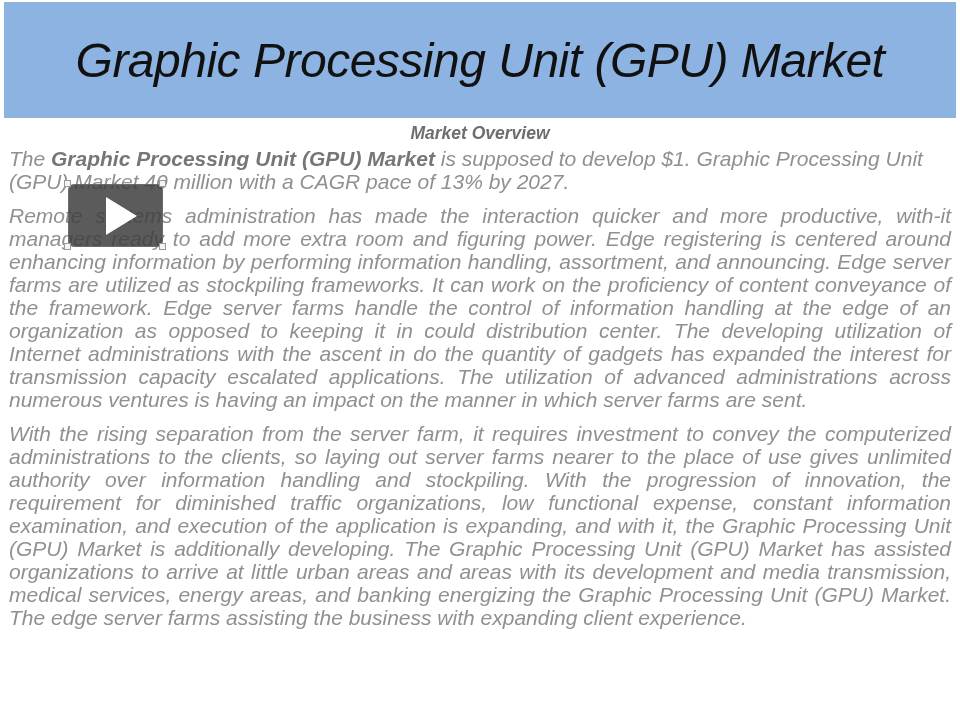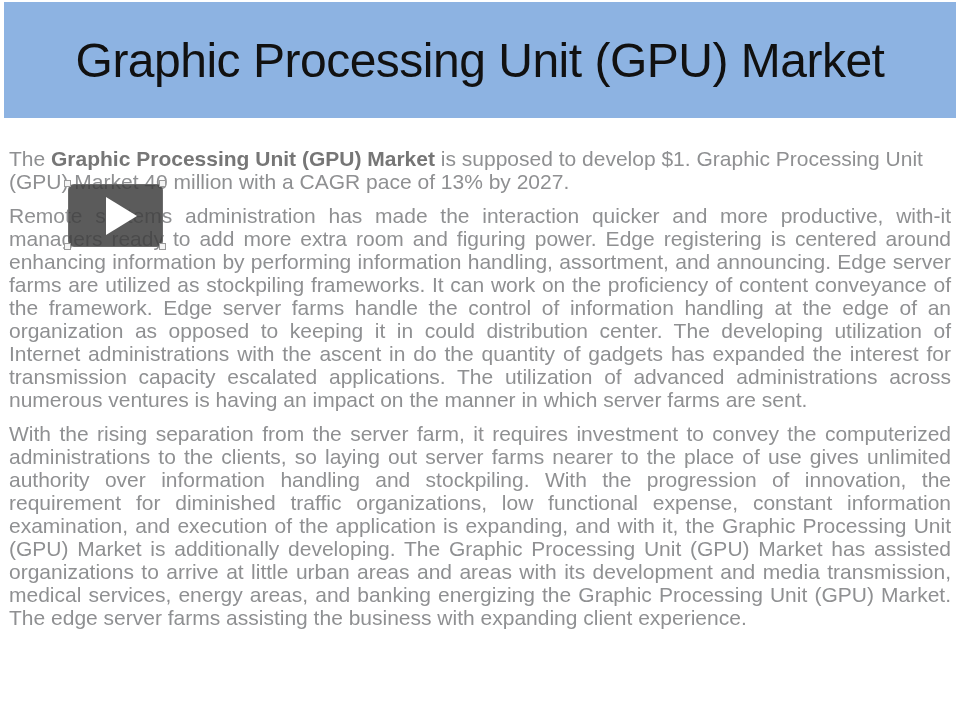--- a/index.html
+++ b/index.html
@@ -7,20 +7,21 @@
     padding: 0;
     background: #ffffff;
     font-family: "Liberation Sans", sans-serif;
   }
   .slide {
     position: relative;
     width: 960px;
     height: 720px;
     background: #ffffff;
     overflow: hidden;
+    font-style: italic;
   }
   .title-banner {
     position: absolute;
     left: 4px;
     top: 2px;
     width: 952px;
     height: 116px;
     background: #8DB3E2;
     display: flex;
     align-items: center;
@@ -102,20 +103,21 @@
 </style>
 </head>
 <body>
 
 <div class="slide">
 
   <div class="title-banner">
     <div class="slide-title">Graphic Processing Unit (GPU) Market</div>
   </div>
 
+  <div class="section-heading">Market Overview</div>
 
   <div class="body-text">
     <p class="para first"><span>The </span><span class="lead-bold">Graphic Processing Unit (GPU) Market</span><span> is supposed to develop $1. Graphic Processing Unit (GPU) Market 40 million with a CAGR pace of 13% by 2027.</span></p>
 
     <p class="para">Remote systems administration has made the interaction quicker and more productive, with-it managers ready to add more extra room and figuring power. Edge registering is centered around enhancing information by performing information handling, assortment, and announcing. Edge server farms are utilized as stockpiling frameworks. It can work on the proficiency of content conveyance of the framework. Edge server farms handle the control of information handling at the edge of an organization as opposed to keeping it in could distribution center. The developing utilization of Internet administrations with the ascent in do the quantity of gadgets has expanded the interest for transmission capacity escalated applications. The utilization of advanced administrations across numerous ventures is having an impact on the manner in which server farms are sent.</p>
 
     <p class="para">With the rising separation from the server farm, it requires investment to convey the computerized administrations to the clients, so laying out server farms nearer to the place of use gives unlimited authority over information handling and stockpiling. With the progression of innovation, the requirement for diminished traffic organizations, low functional expense, constant information examination, and execution of the application is expanding, and with it, the Graphic Processing Unit (GPU) Market is additionally developing. The Graphic Processing Unit (GPU) Market has assisted organizations to arrive at little urban areas and areas with its development and media transmission, medical services, energy areas, and banking energizing the Graphic Processing Unit (GPU) Market. The edge server farms assisting the business with expanding client experience.</p>
   </div>
 
   <div class="video-overlay">

